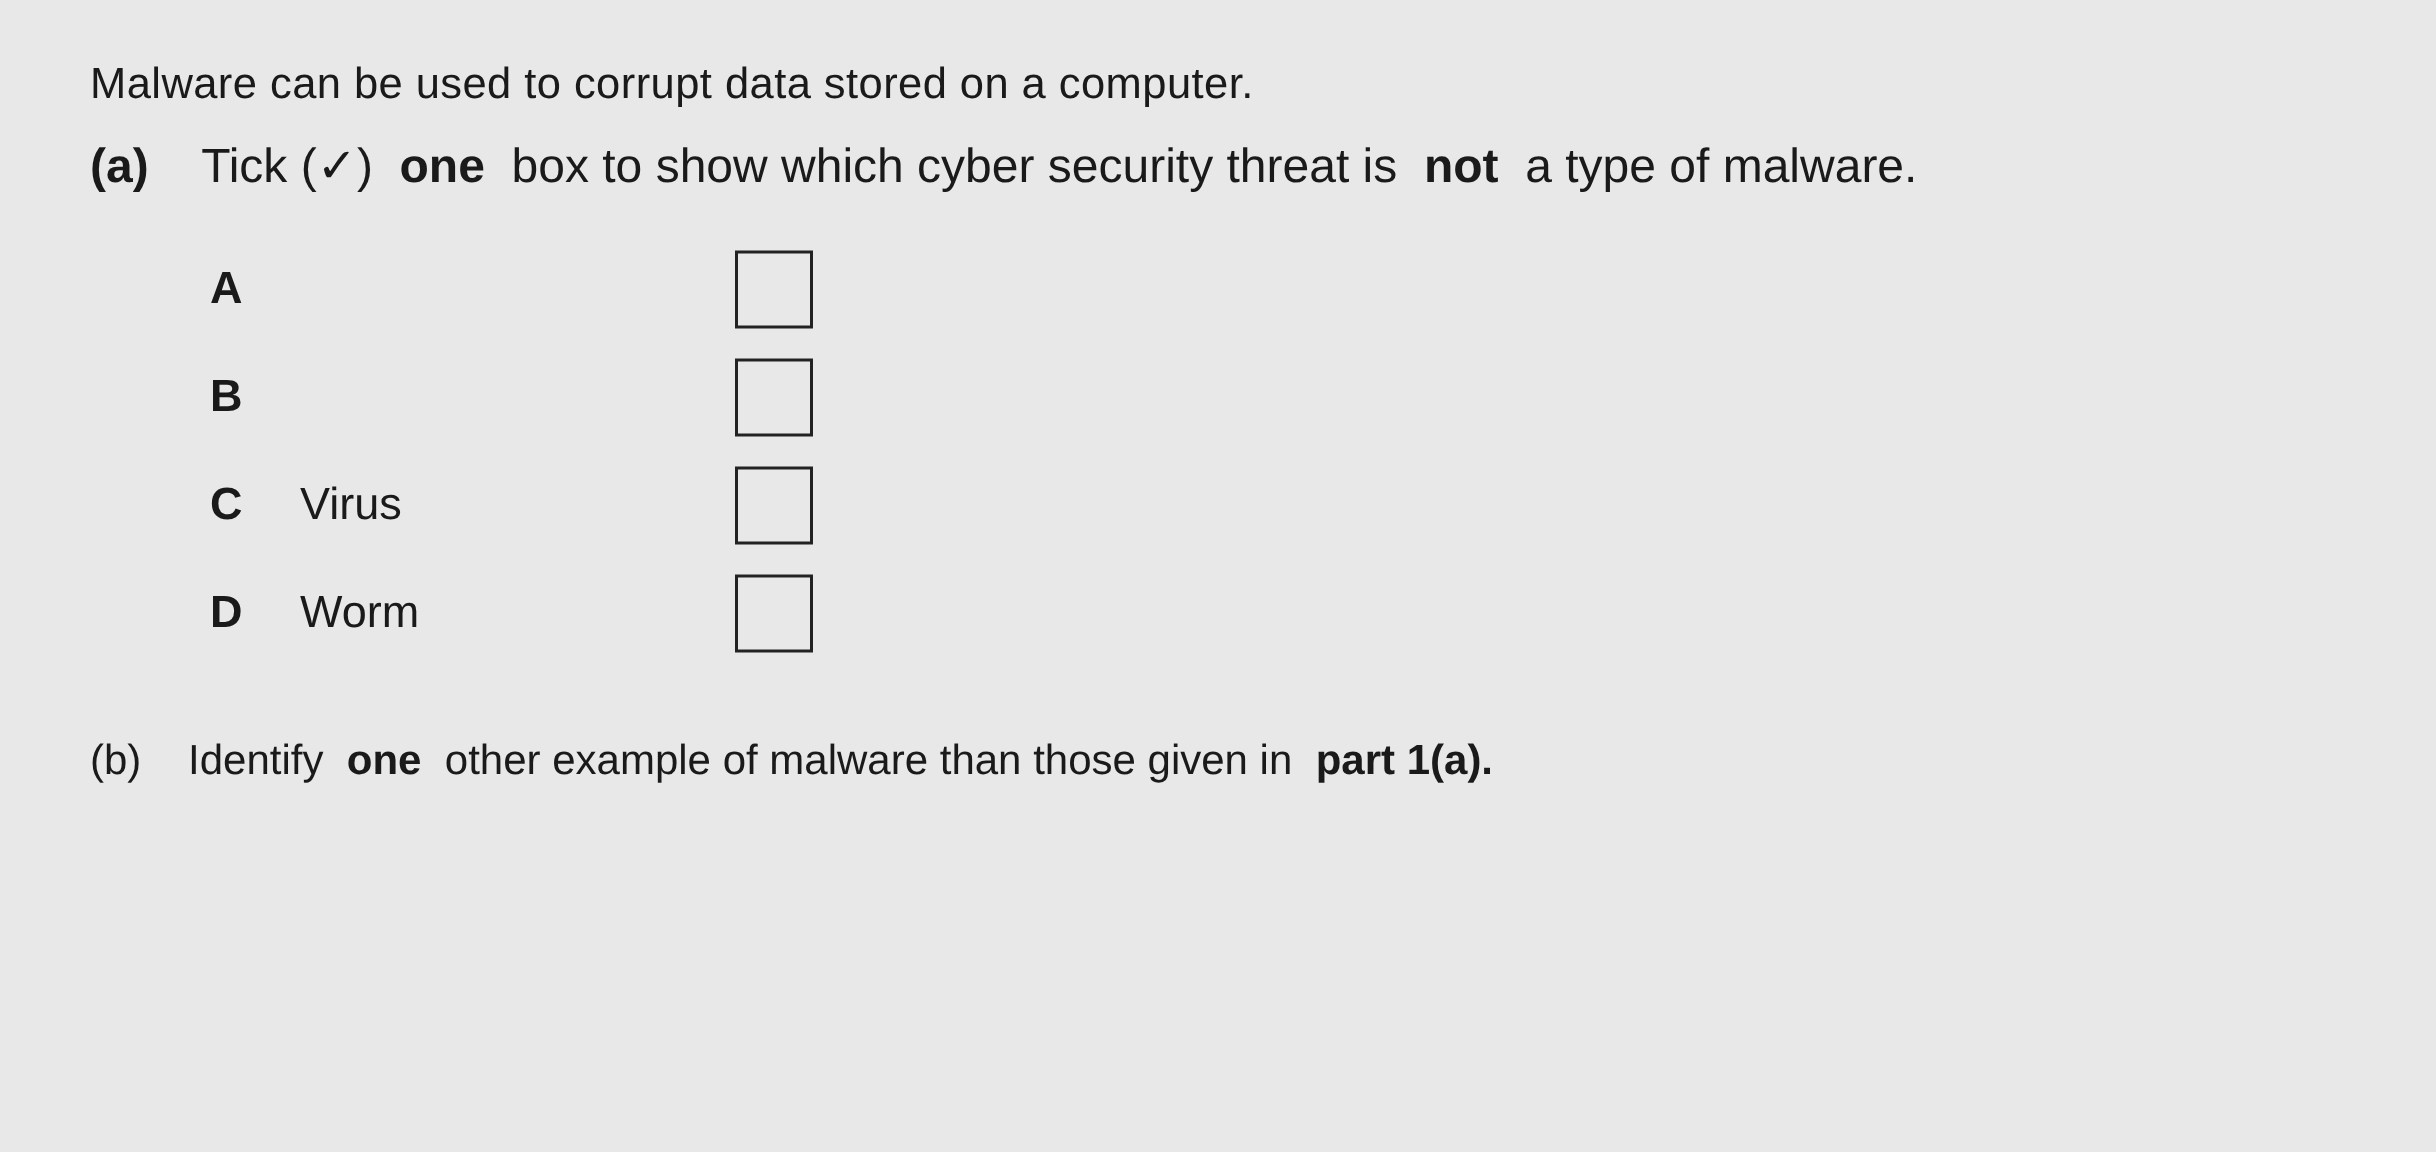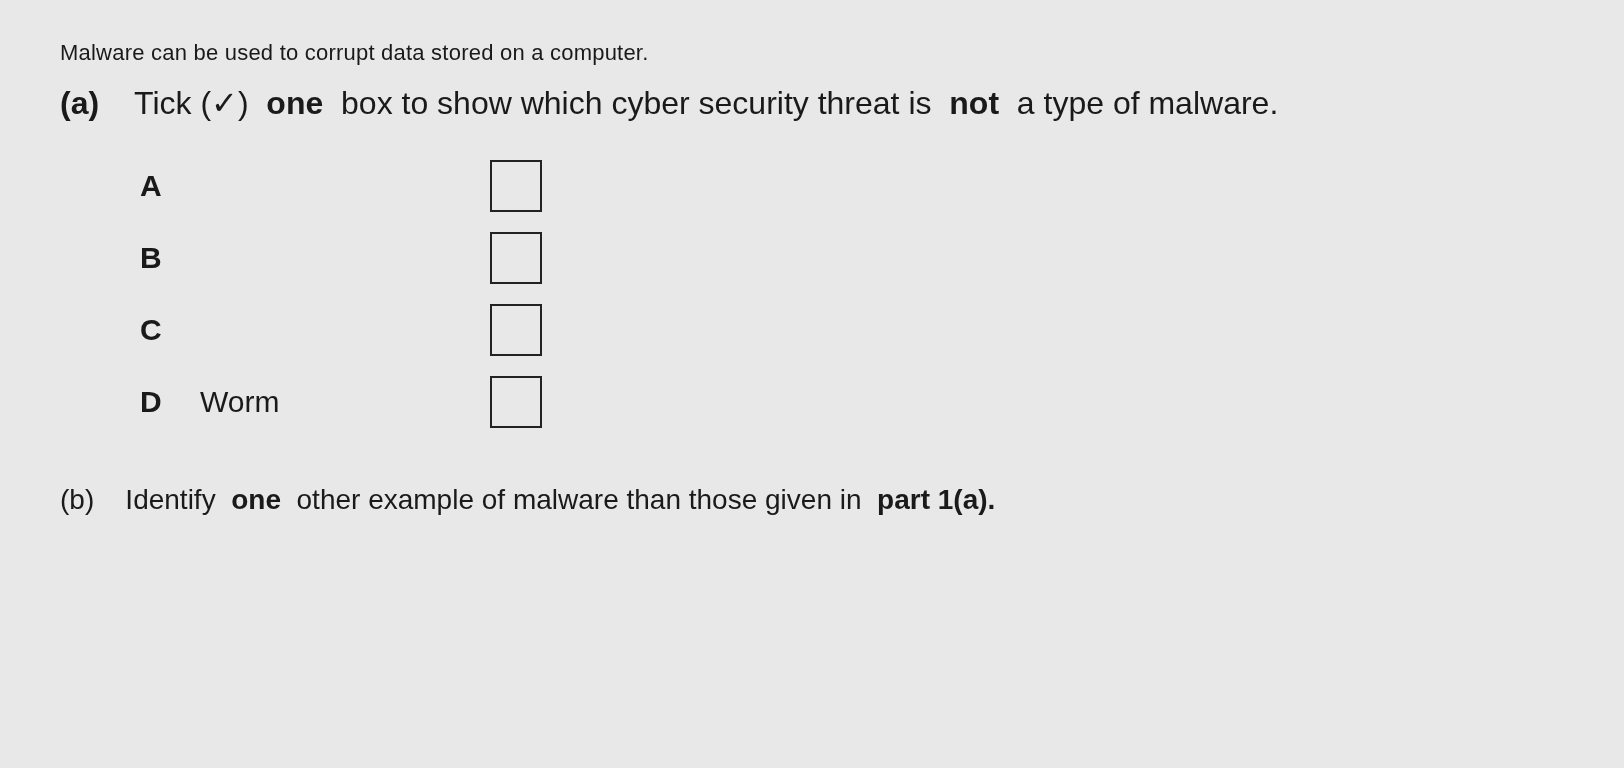--- a/index.html
+++ b/index.html
@@ -11,21 +11,21 @@
     body {
       width: 1624px;
       height: 768px;
       background-color: #e8e8e8;
       font-family: Arial, sans-serif;
       padding: 40px 60px;
       overflow: hidden;
     }
 
     .intro-text {
-      font-size: 22px;
+      font-size: 29px;
       color: #1a1a1a;
       margin-bottom: 18px;
       font-weight: normal;
       letter-spacing: 0.01em;
     }
 
     .question-a {
       font-size: 32px;
       color: #1a1a1a;
       margin-bottom: 28px;
@@ -137,20 +137,21 @@
 <div class="options-wrapper">
   <div class="options-labels">
     <div class="option-row-item">
       <span class="option-letter">A</span>
     </div>
     <div class="option-row-item">
       <span class="option-letter">B</span>
     </div>
     <div class="option-row-item">
       <span class="option-letter">C</span>
+      <span class="option-text">Virus</span>
     </div>
     <div class="option-row-item">
       <span class="option-letter">D</span>
       <span class="option-text">Worm</span>
     </div>
   </div>
 
   <div class="checkboxes-column">
     <div class="checkbox-wrapper">
       <div class="checkbox"></div>

